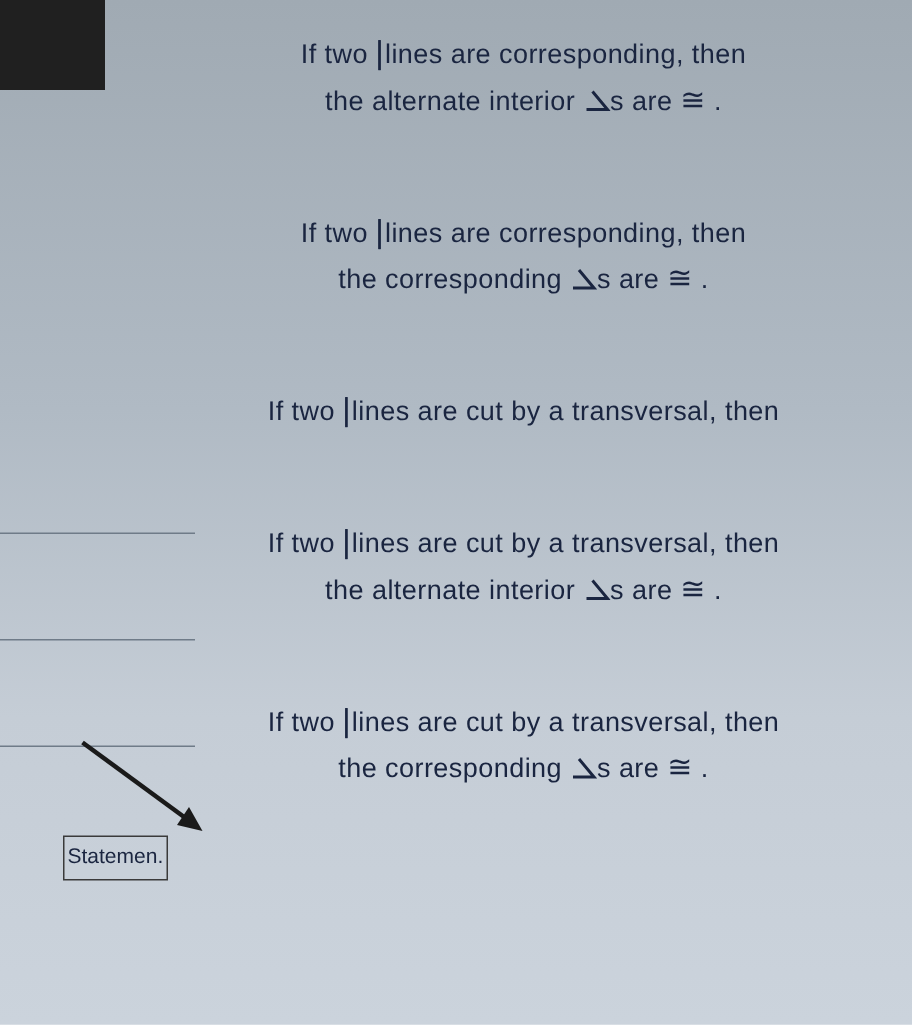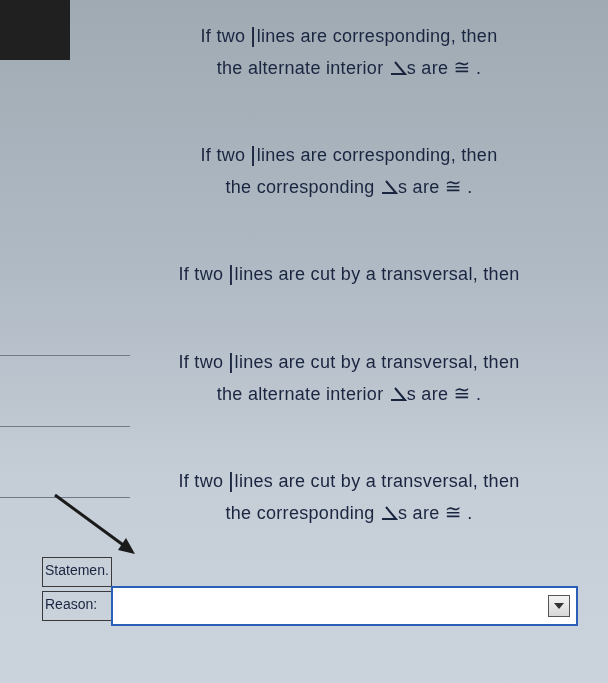--- a/index.html
+++ b/index.html
@@ -192,22 +192,13 @@
           <path d="M2 14 L16 14 L6 2" fill="none" stroke="#1a2540" stroke-width="2"></path>
         </svg><span>s</span><span> are </span><span class="sym-cong">≅</span><span> .</span>
     </div>
   </div>
 </div>
 
 <div class="form-area">
   <div class="form-row">
     <div class="label-cell">Statemen.</div>
   </div>
-  <div class="form-row">
-    <div class="label-cell">Reason:</div>
-    <div class="dropdown">
-      <span></span>
-      <div class="dropdown-arrow">
-          <span></span>
-        </div>
-    </div>
-  </div>
 </div>
 
 </body></html>

